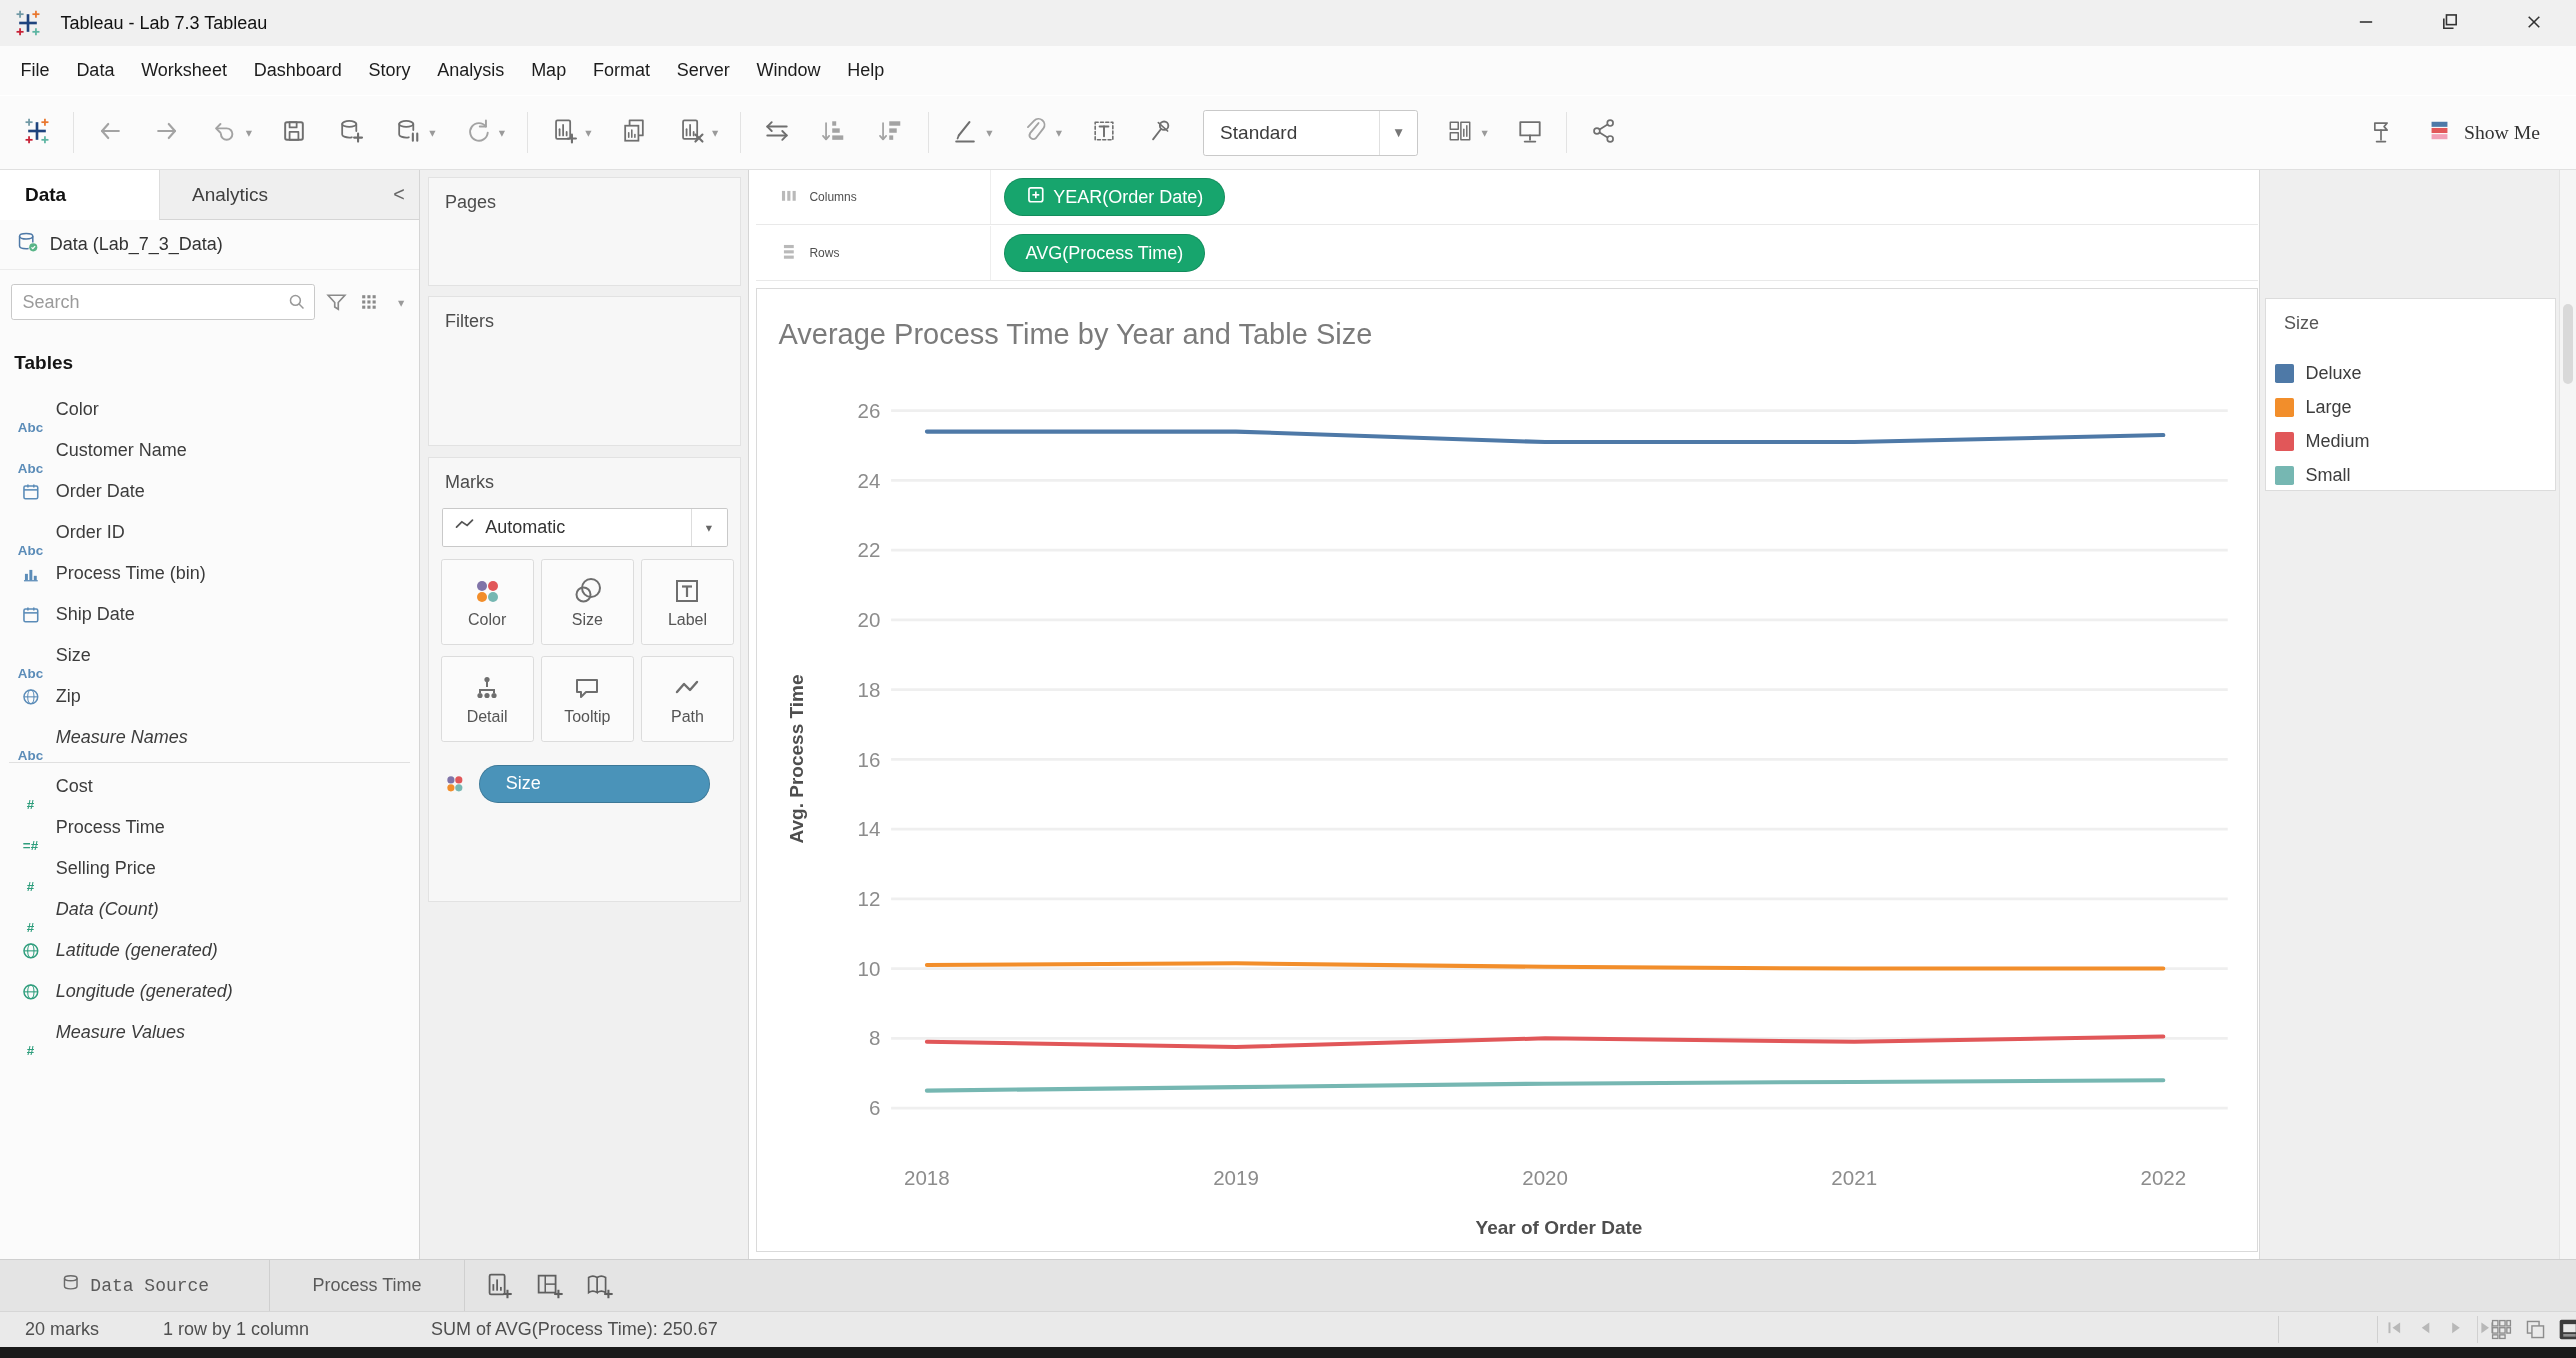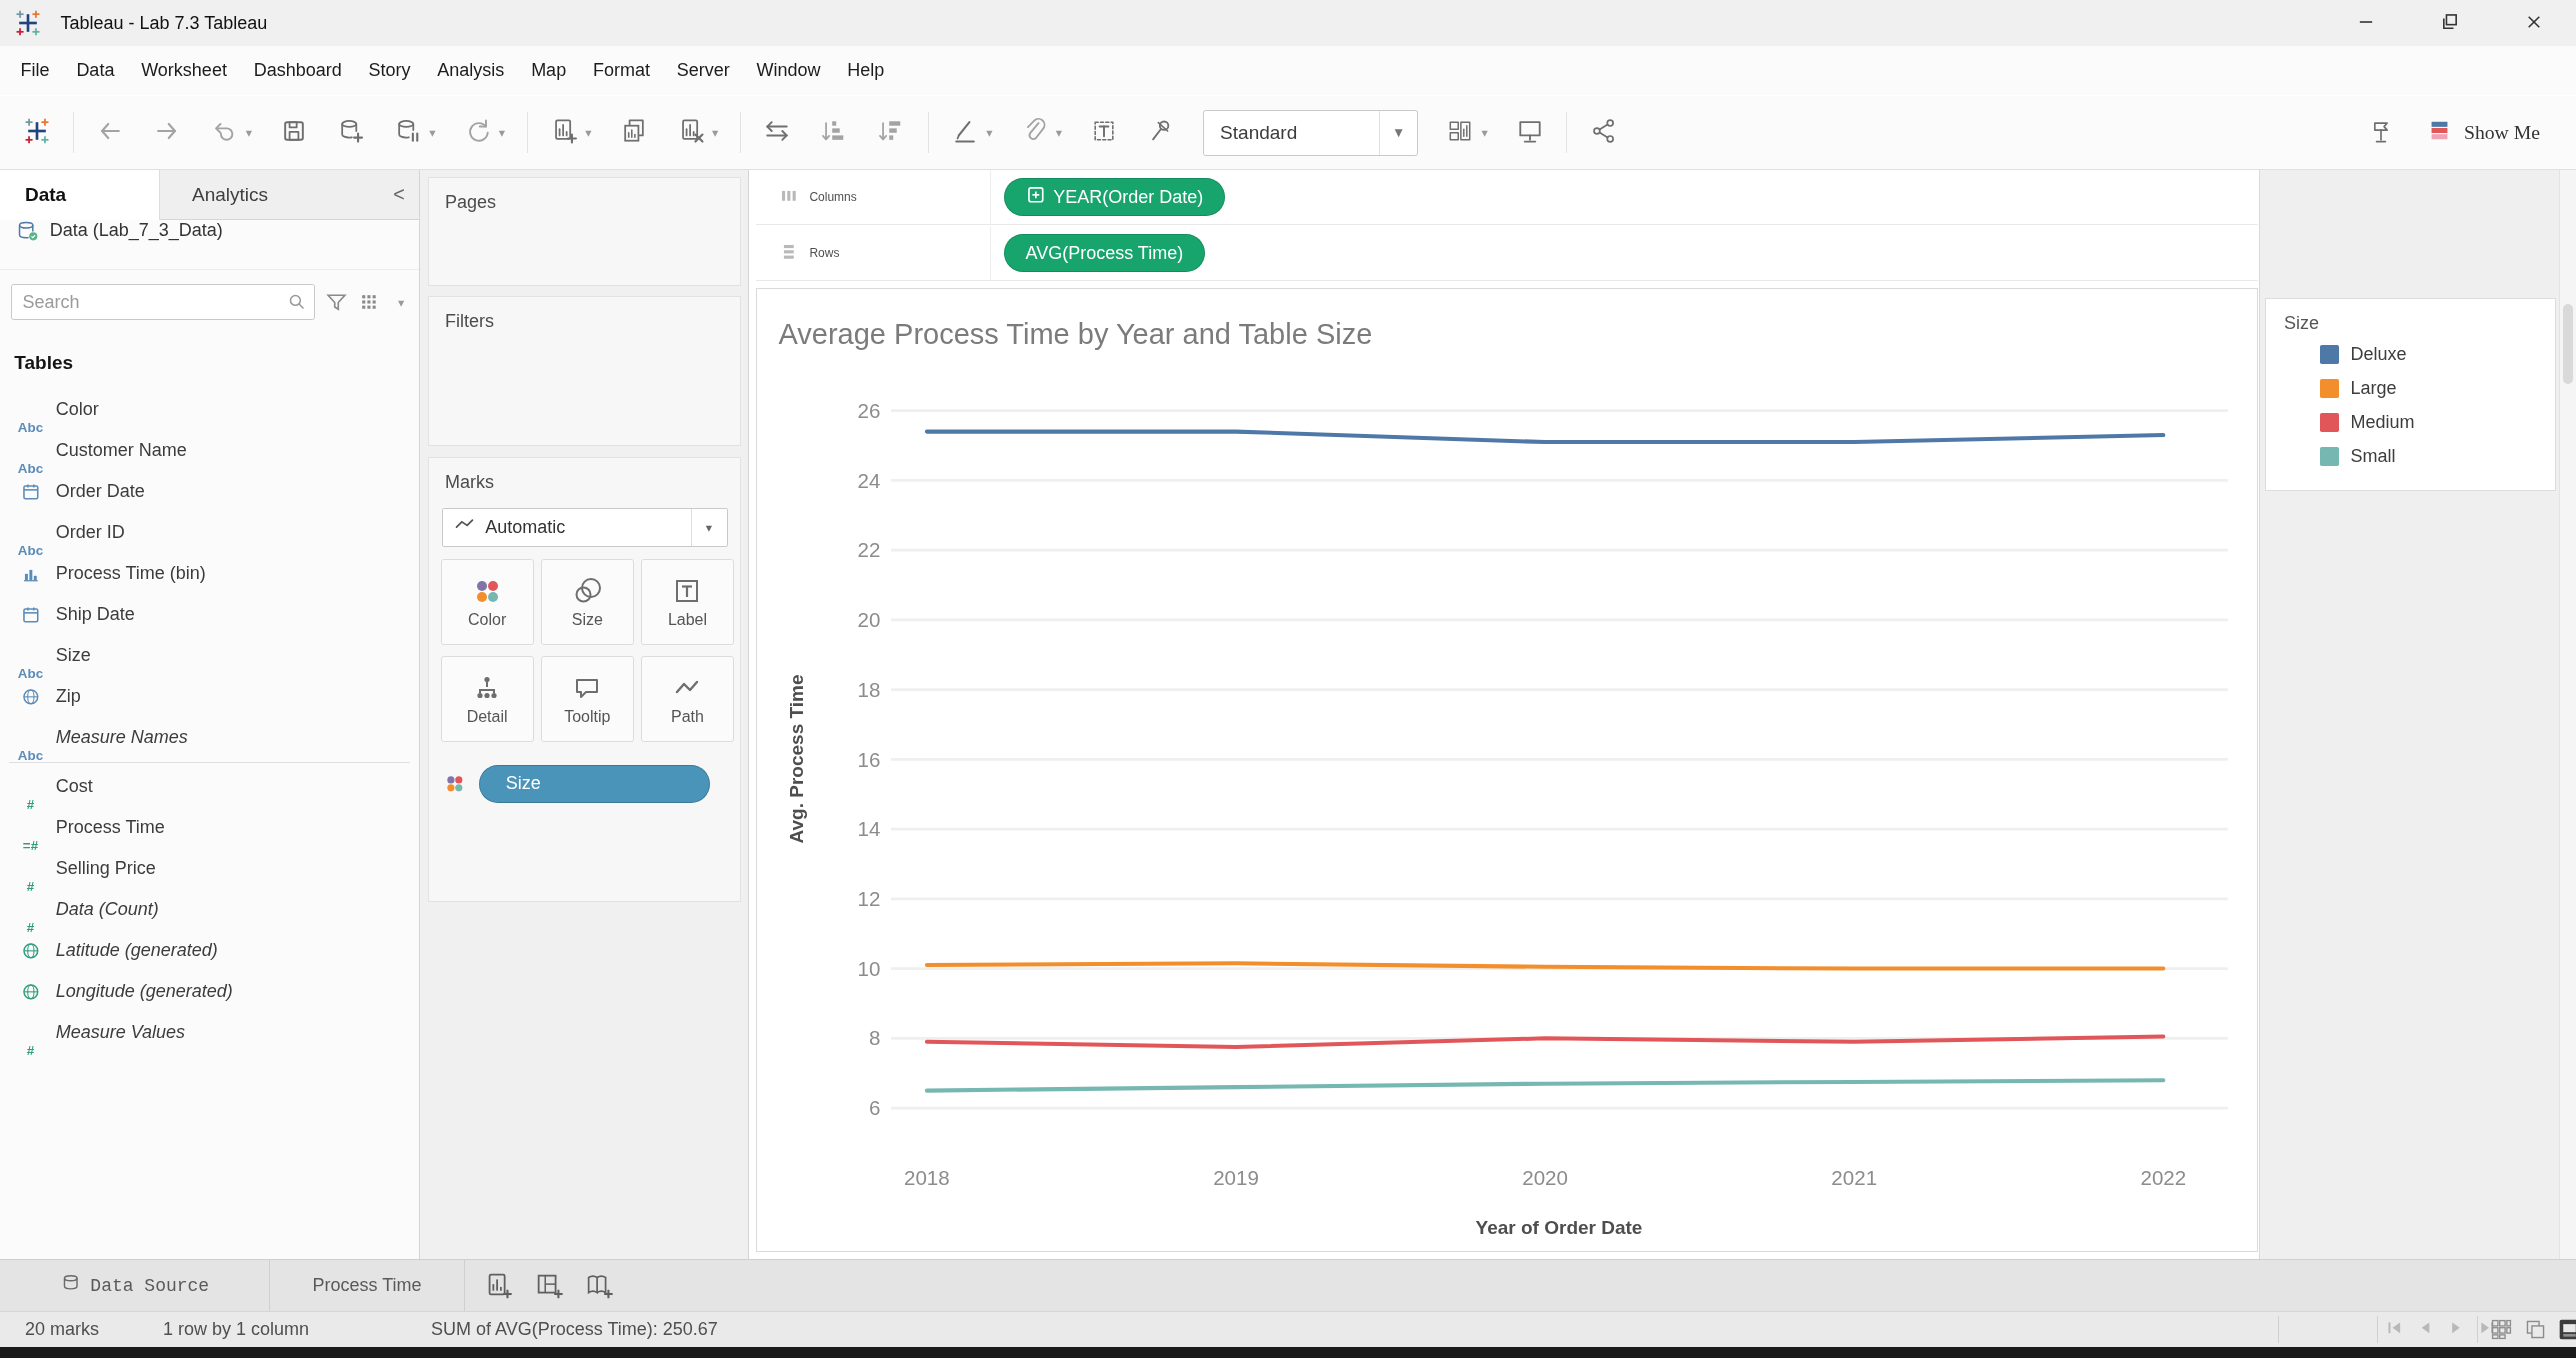--- a/index.html
+++ b/index.html
@@ -41,21 +41,21 @@
 
   
   .data-pane{position:absolute;left:0;top:170px;width:420px;height:1089px;background:#fbfbfb;
              border-right:0.9px solid #d5d5d5;}
   .pane-tabs{height:50px;display:flex;align-items:stretch;}
   .data-tab{width:159px;background:#fff;font-weight:bold;font-size:19px;color:#111;
             display:flex;align-items:center;padding-left:25px;}
   .analytics-tab{flex:1;background:#efefef;border-left:0.9px solid #ddd;border-bottom:0.9px solid #d5d5d5;
             color:#3f3f3f;font-size:19px;display:flex;align-items:center;padding-left:32px;position:relative;}
   .collapse-chevron{position:absolute;right:14.3px;color:#666;font-size:19.7px;}
-  .source-row{height:50px;display:flex;padding-left:16px;gap:10.7px;
+  .source-row{height:50px;display:flex;align-items:center;padding-left:16px;gap:10.7px;
               font-size:18px;color:#333;border-bottom:0.9px solid #ececec;}
   .source-row svg{width:23px;height:23px;}
   .search-row{height:64px;display:flex;align-items:center;padding:0 10.7px;gap:9px;}
   .search-wrap{position:relative;width:304px;}
   .search-input{width:304px;height:36px;border:0.9px solid #c9c9c9;border-radius:2.7px;font-size:18px;
                 padding:0 36px 0 10.7px;color:#333;background:#fff;outline:none;
                 font-family:"Liberation Sans",sans-serif;}
   .search-input::placeholder{color:#9b9b9b;}
   .search-mag{position:absolute;right:7.2px;top:7.2px;width:21.5px;height:21.5px;}
   .pane-mini-icon{width:25px;height:25px;color:#8a8a8a;}
@@ -122,21 +122,21 @@
   #plot text{font-family:"Liberation Sans",sans-serif;}
   #ylabel{position:absolute;left:40px;top:470px;transform:translate(-50%,-50%) rotate(-90deg);
           white-space:nowrap;font-size:19px;font-weight:bold;color:#4e4e4e;}
   #xlabel{position:absolute;left:802px;top:939px;transform:translate(-50%,-50%);
           font-size:19px;font-weight:bold;color:#4e4e4e;}
 
   
   #legend-card{position:absolute;left:2265px;top:298px;width:291px;height:193px;background:#fff;
                border:0.9px solid #dcdcdc;}
   #legend-title{font-size:18px;color:#565656;padding:14.3px 0 0 18px;}
-  #legend-entries{margin-top:3px;padding-left:45px;}
+  #legend-entries{margin-top:22px;}
   .legend-entry{display:flex;align-items:center;gap:11.6px;height:34px;padding-left:9px;
                 font-size:18px;color:#3d3d3d;}
   .swatch{width:19px;height:19px;border-radius:1.8px;flex:0 0 19px;}
 
   
   #tabstrip{position:absolute;left:0;top:1259px;width:2576px;height:52px;background:#e4e4e4;
             border-top:0.9px solid #cfcfcf;display:flex;align-items:stretch;}
   .sheet-tab{display:flex;align-items:center;justify-content:center;gap:9px;font-size:18px;
              color:#5a5a5a;border-right:0.9px solid #cfcfcf;}
   .sheet-tab svg{width:21.5px;height:21.5px;}

